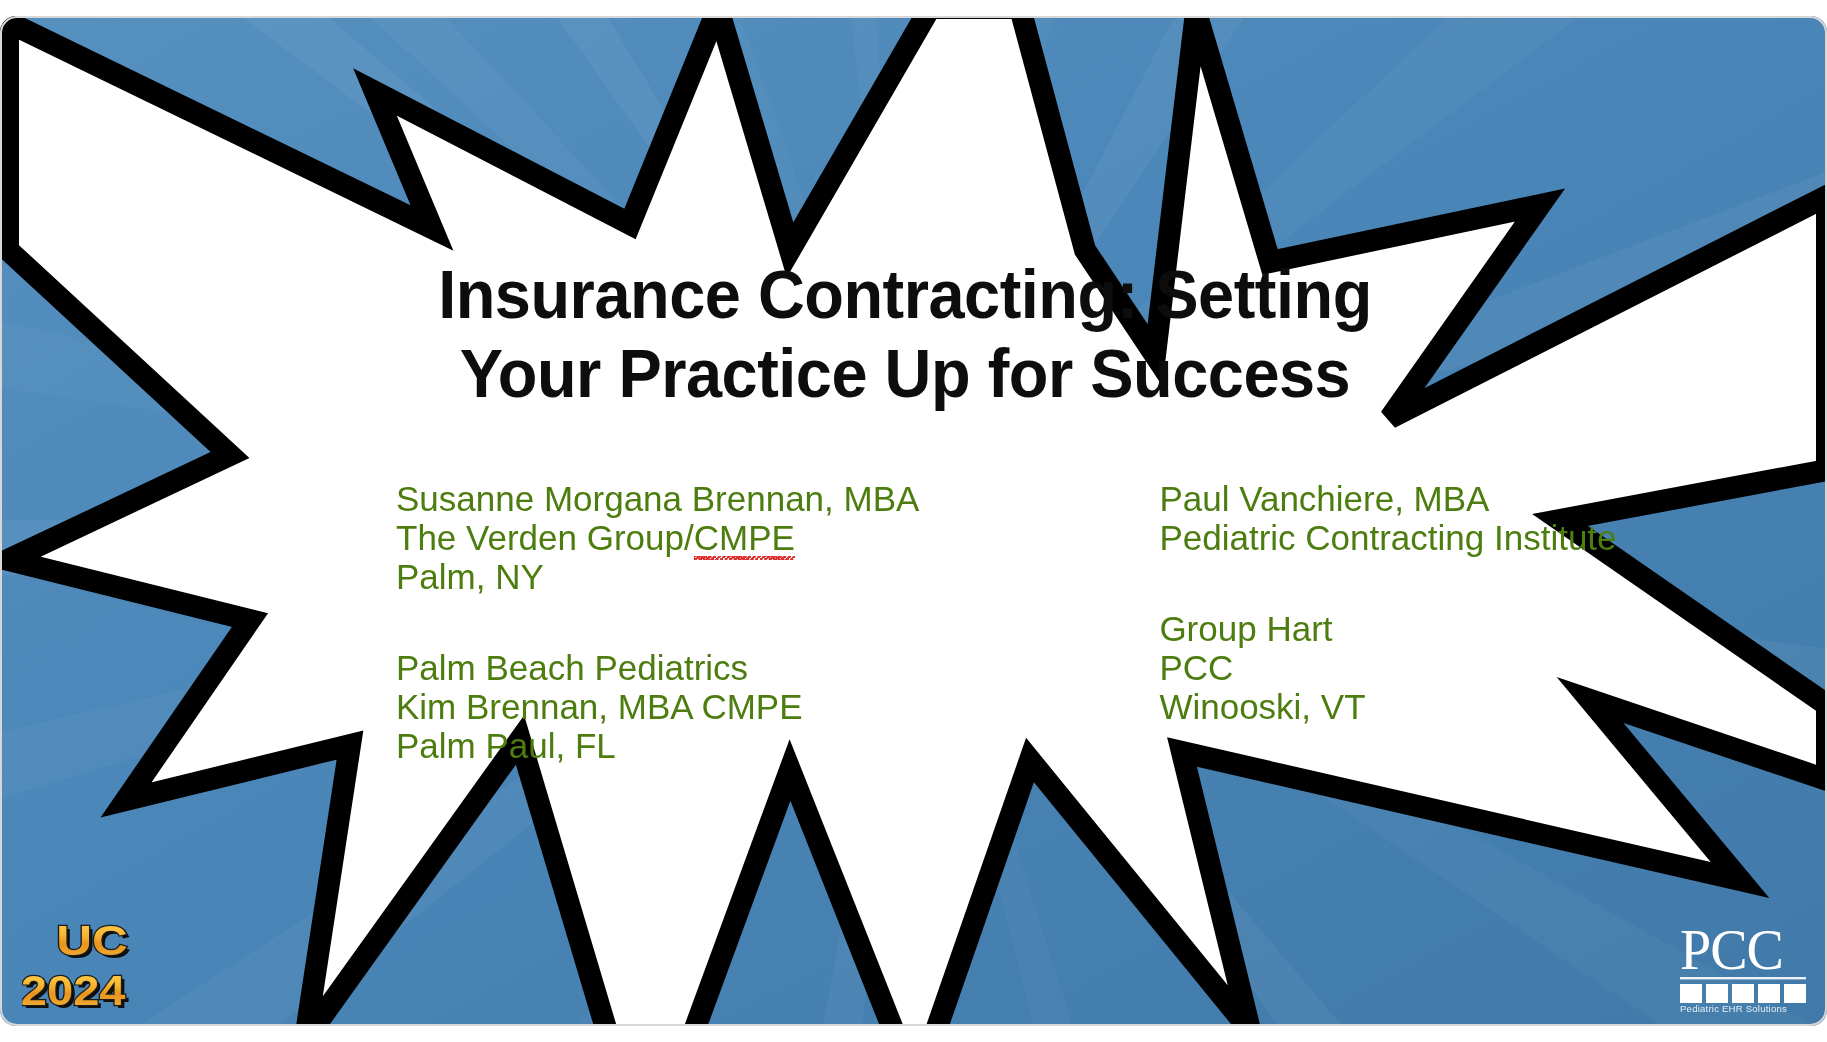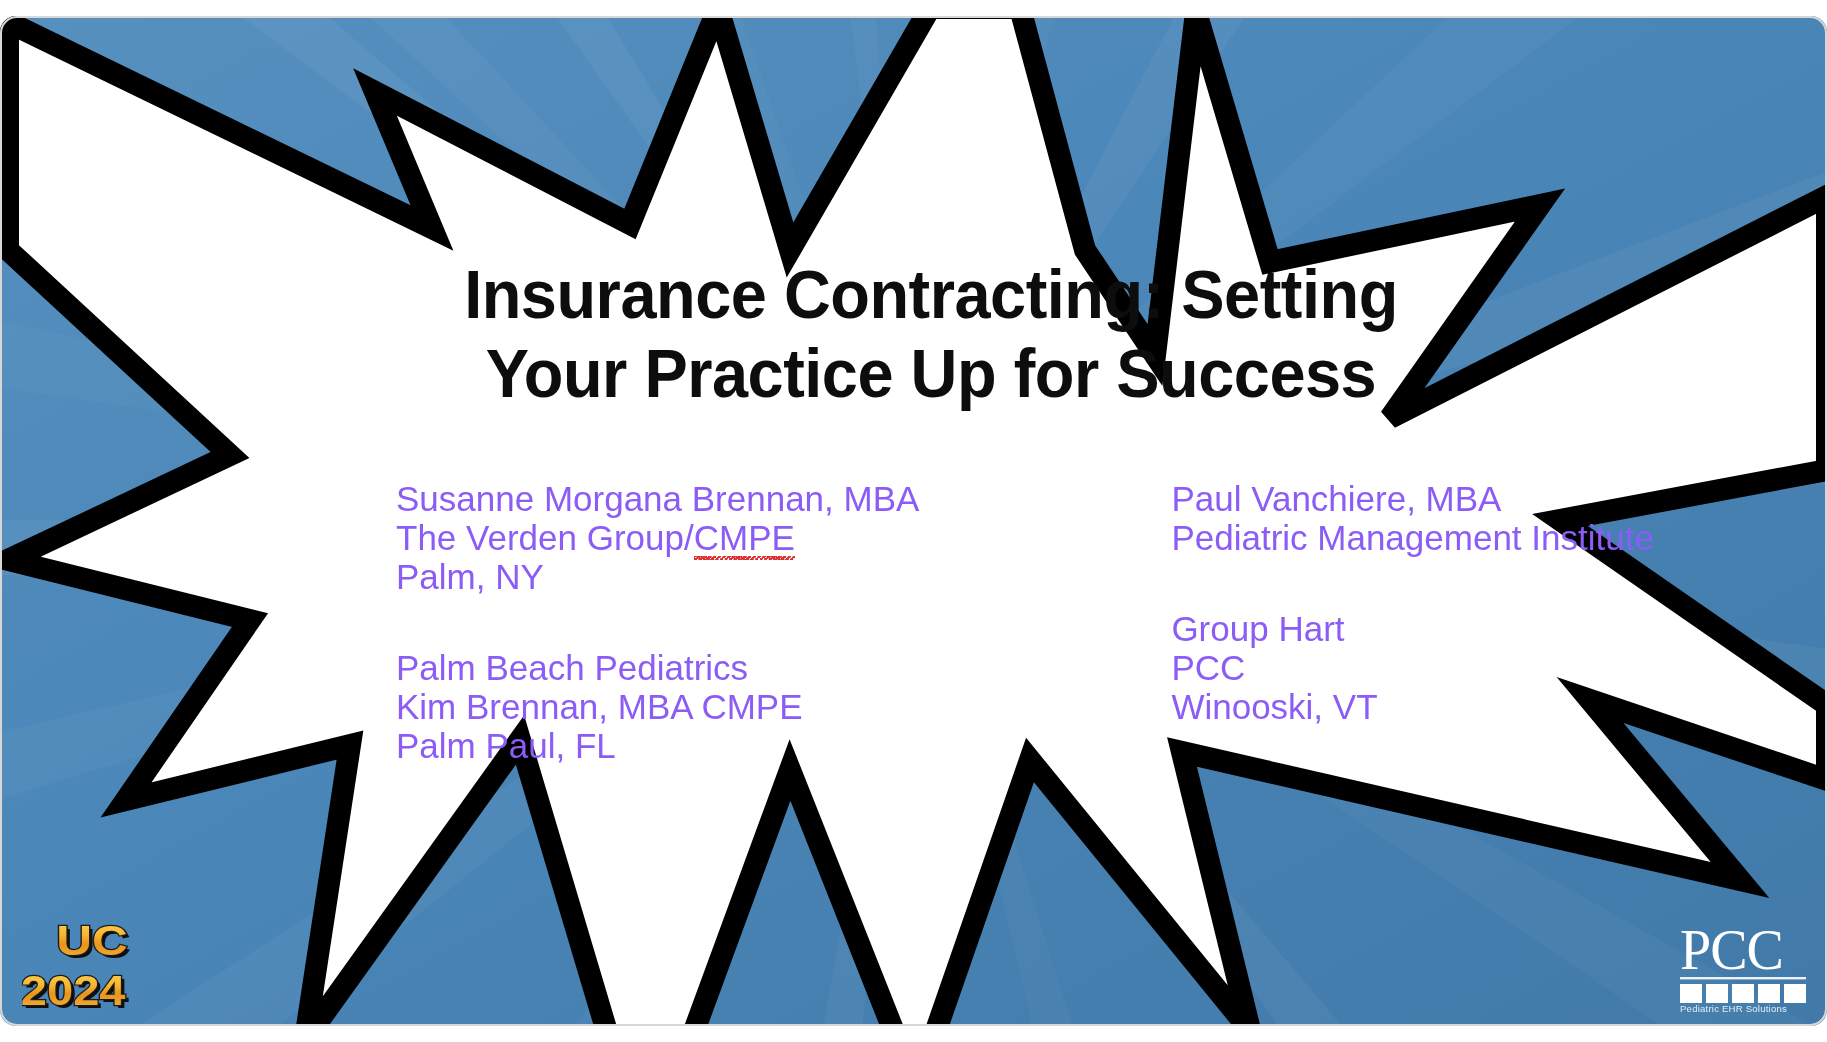--- a/index.html
+++ b/index.html
@@ -35,21 +35,21 @@
   
   #content {
     position: absolute;
     left: 0; top: 0;
     width: 1827px;
     height: 1042px;
     z-index: 5;
   }
   #title-block {
     position: absolute;
-    left: 316px;
+    left: 290px;
     top: 255px;
     width: 1230px;
     text-align: center;
   }
   .title-line {
     font-family: "Liberation Sans Narrow", "Liberation Sans", sans-serif;
     font-weight: bold;
     font-size: 69px;
     line-height: 79px;
     color: #0d0d0d;
@@ -66,27 +66,27 @@
     display: flex;
     flex-direction: row;
     gap: 240px;
   }
   .pres-col {
     display: flex;
     flex-direction: column;
     gap: 52px;
   }
   .pres-col.right {
-    margin-left: 12px;
+    margin-left: 0;
   }
   .presenter {
     font-family: "Liberation Sans", sans-serif;
     font-size: 35px;
     line-height: 39px;
-    color: #8b5cf6;
+    color: #4d7c0f;
     white-space: nowrap;
   }
   .presenter .line {
     display: block;
   }
   .misspelled {
     position: relative;
     display: inline-block;
   }
   .misspelled::after {
@@ -241,21 +241,21 @@
           <span class="line">Palm Beach Pediatrics</span>
           <span class="line">Kim Brennan, MBA CMPE</span>
           <span class="line">Palm Paul, FL</span>
         </div>
       </div>
 
       <div class="pres-col right">
 
         <div class="presenter">
           <span class="line">Paul Vanchiere, MBA</span>
-          <span class="line">Pediatric Management Institute</span>
+          <span class="line">Pediatric Contracting Institute</span>
         </div>
 
         <div class="presenter">
           <span class="line">Group Hart</span>
           <span class="line">PCC</span>
           <span class="line">Winooski, VT</span>
         </div>
       </div>
     </div>
 

